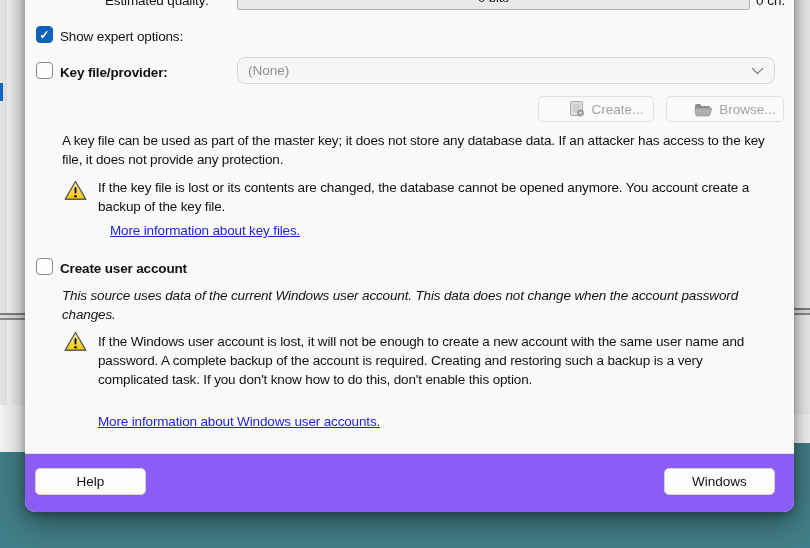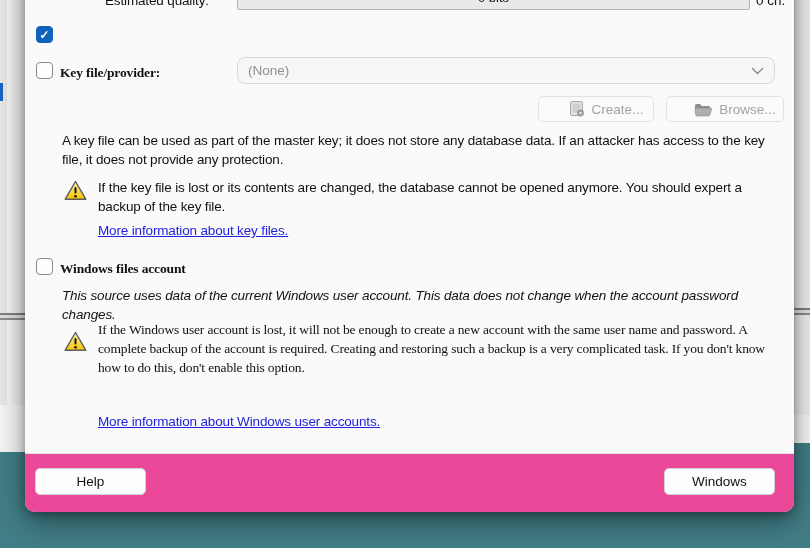--- a/index.html
+++ b/index.html
@@ -21,21 +21,21 @@
   .bg-right-line { position:absolute; left:794px; top:308px; width:16px; height:7px;
               border-top:2px solid #7f7f7f; border-bottom:2px solid #8b8b8b; background:#e0e0e0; }
 
   
   .dialog { position:absolute; left:25px; top:-40px; width:769px; height:552px;
             background:#fafafa; border-radius:10px;
             box-shadow:0 10px 30px rgba(0,0,0,.40), 0 3px 10px rgba(0,0,0,.28); }
   .dialog > * { position:absolute; }
 
   .txt { color:#111; font-size:13.5px; line-height:19px; letter-spacing:-0.15px; }
-  .bold { font-weight:bold;font-family:Liberation Serif, serif; }
+  .bold { font-weight:bold; }
 
   
   .q-label { left:80px; top:33px; font-size:13.5px; color:#111; letter-spacing:-0.15px; }
   .q-bar   { left:212px; top:26px; width:513px; height:24px; background:#e9e9e9;
              border:1px solid #b3b3b3; border-radius:2px; text-align:center;
              line-height:22px; font-size:13px; color:#111; }
   .q-chars { left:731px; top:33px; font-size:13.5px; color:#111; }
 
   
   .cb { width:17px; height:17px; border:1px solid #8a8a8a; border-radius:4px;
@@ -61,29 +61,29 @@
   .dbtn { height:26px; background:#fbfbfb; border:1px solid #e2e2e2; border-radius:5px;
           display:flex; align-items:center; justify-content:center; gap:7px;
           color:#a3a3a3; font-size:13.5px;padding-left:20px; }
   .btn-create { left:513px; top:136px; width:116px; }
   .btn-browse { left:641px; top:136px; width:118px;text-align:center; }
 
   
   .para1 { left:37px; top:171px; width:714px; }
   .warn1-icon { left:39px; top:220px; }
   .warn1-text { left:73px; top:218px; width:678px; }
-  .link1 { left:73px; top:263px; }
+  .link1 { left:85px; top:263px; }
   .para2 { left:37px; top:326px; width:714px;font-style:italic; }
   .warn2-icon { left:39px; top:371px; }
-  .warn2-text { left:73px; top:360px; width:678px;font-family:Liberation Serif, serif; }
+  .warn2-text { left:73px; top:372px; width:678px; }
   .link2 { left:73px; top:454px; }
   a.link { color:#2222DD; font-size:13.5px; text-decoration:underline; letter-spacing:-0.15px; cursor:pointer; }
 
   
-  .footer { left:0; top:493px; width:769px; height:59px; background:#ec4899;
+  .footer { left:0; top:493px; width:769px; height:59px; background:#8b5cf6;
             border-top:1px solid #e0e0e0; border-radius:0 0 10px 10px; }
   .btn { position:absolute; width:111px; height:27px; background:#fdfdfd;
          border:1px solid #d2d2d2; border-radius:5px; font-size:13.5px; color:#111;
          display:flex; align-items:center; justify-content:center; cursor:pointer;
          font-family:"Liberation Sans", sans-serif; }
   .btn-help   { left:10px;  top:14px; }
   .btn-ok     { left:518px; top:14px; border:2px solid #3C82D2; }
   .btn-cancel { left:639px; top:14px; }
 </style>
 </head>
@@ -103,20 +103,21 @@
 
     <div class="q-label">Estimated quality:</div>
     <div class="q-bar">
       <span>0 bits</span>
     </div>
     <div class="q-chars">0 ch.</div>
 
     <div class="cb checked row-expert-cb">
       <span class="mark">✓</span>
     </div>
+    <div class="txt row-expert-lb">Show expert options:</div>
 
     <div class="cb row-key-cb"></div>
     <div class="txt bold row-key-lb">Key file/provider:</div>
 
     <div class="dropdown">
       <span class="val">(None)</span>
       <svg width="13" height="8" viewBox="0 0 13 8">
         <polyline points="1,1 6.5,6.5 12,1" fill="none" stroke="#8a8a8a" stroke-width="1.4"></polyline>
       </svg>
     </div>
@@ -144,26 +145,26 @@
       <defs>
         <linearGradient id="wg1" x1="0" y1="0" x2="0" y2="1">
           <stop offset="0" stop-color="#fff0a8"></stop>
             <stop offset="1" stop-color="#f5c400"></stop>
         </linearGradient>
       </defs>
       <path d="M11.5 1.5 L21.8 19.2 H1.2 Z" fill="url(#wg1)" stroke="#5d5d5d" stroke-width="1.4" stroke-linejoin="round"></path>
       <rect x="10.5" y="7" width="2" height="6.5" rx="1" fill="#111"></rect>
       <circle cx="11.5" cy="16.2" r="1.3" fill="#111"></circle>
     </svg>
-    <div class="txt warn1-text">If the key file is lost or its contents are changed, the database cannot be opened anymore. You should expert a backup of the key file.</div>
+    <div class="txt warn1-text">If the key file is lost or its contents are changed, the database cannot be opened anymore. You account create a backup of the key file.</div>
 
     <a class="link link1">More information about key files.</a>
 
     <div class="cb row-win-cb"></div>
-    <div class="txt bold row-win-lb">Windows files account</div>
+    <div class="txt bold row-win-lb">Create user account</div>
 
     <div class="txt para2">This source uses data of the current Windows user account. This data does not change when the account password changes.</div>
 
     <svg class="warn2-icon" width="23" height="21" viewBox="0 0 23 21">
       <path d="M11.5 1.5 L21.8 19.2 H1.2 Z" fill="url(#wg1)" stroke="#5d5d5d" stroke-width="1.4" stroke-linejoin="round"></path>
       <rect x="10.5" y="7" width="2" height="6.5" rx="1" fill="#111"></rect>
       <circle cx="11.5" cy="16.2" r="1.3" fill="#111"></circle>
     </svg>
     <div class="txt warn2-text">If the Windows user account is lost, it will not be enough to create a new account with the same user name and password. A complete backup of the account is required. Creating and restoring such a backup is a very complicated task. If you don't know how to do this, don't enable this option.</div>
 

